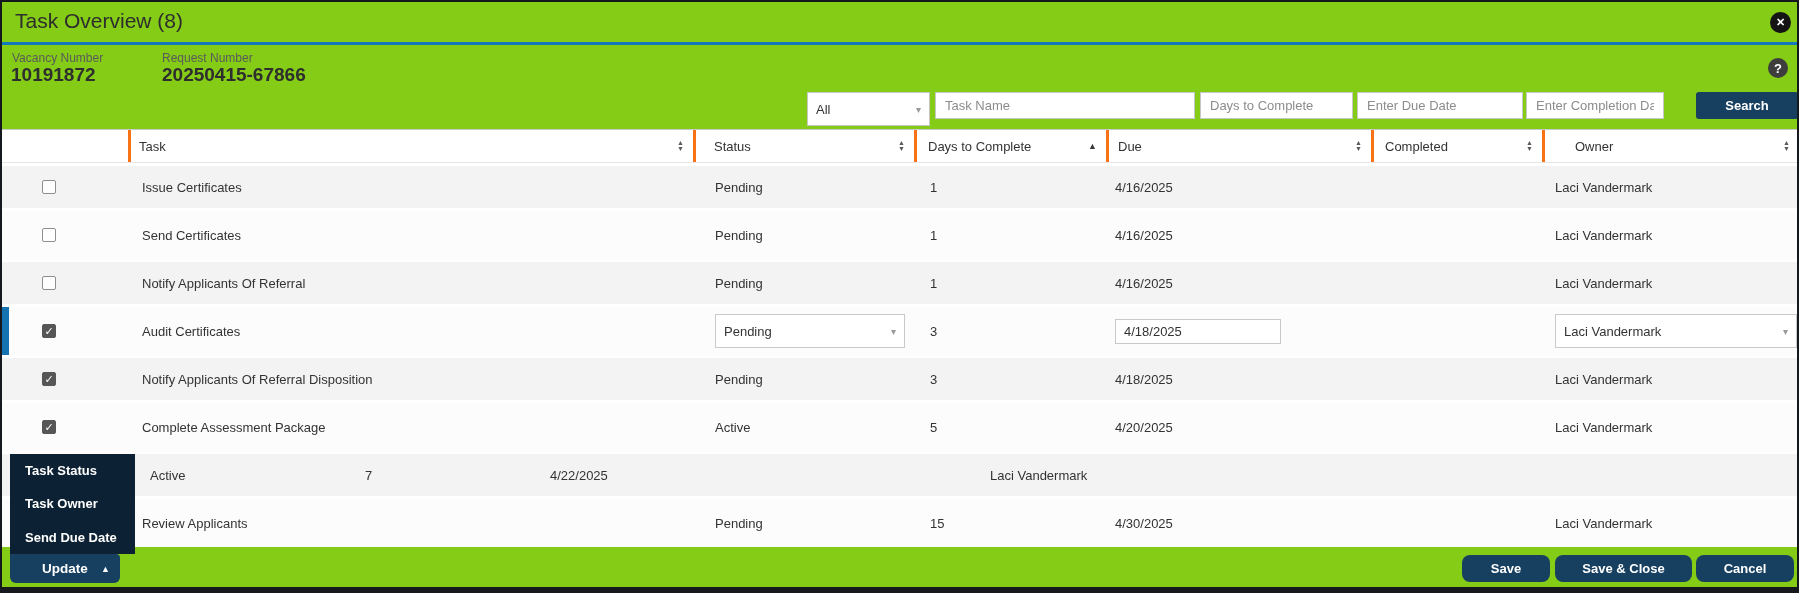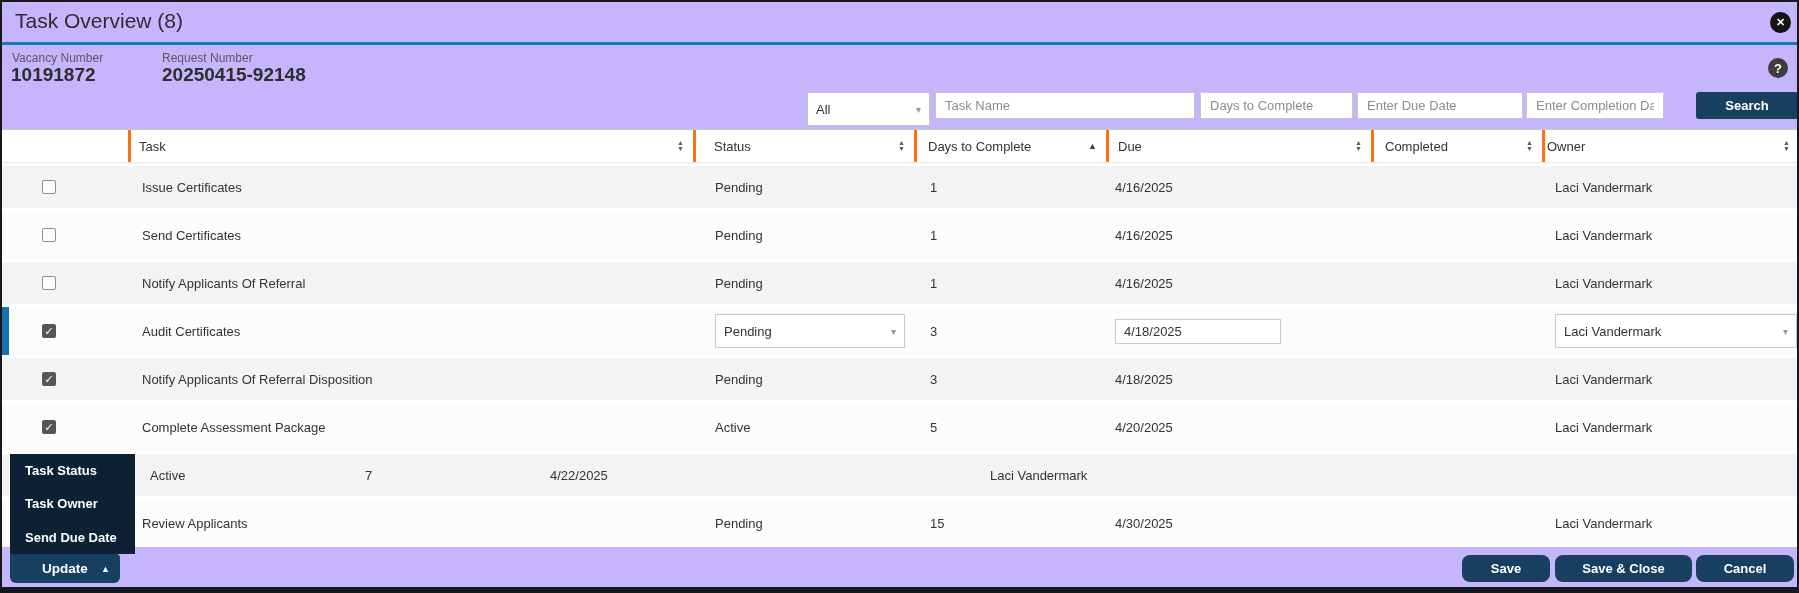--- a/index.html
+++ b/index.html
@@ -1,20 +1,20 @@
 <!DOCTYPE html>
 <html style="--accent-blue: #1478bd; --navy: #163f60; --menu-bg: #0c2133; --selected-bar: #1673b1; --row-stripe: #f3f3f3;"><head>
 <meta charset="utf-8">
 <style>
   * { margin:0; padding:0; box-sizing:border-box; }
   html,body { background:#e9e9e9; }
   body { font-family:"Liberation Sans", sans-serif; }
 
   #app {
-    position:relative; width:1799px; height:593px; background:#c4b5fd;
+    position:relative; width:1799px; height:593px; background:#84cc16;
     border:2px solid #15181c; border-bottom:6px solid #15181c; overflow:hidden;
   }
 
   
   .dialog-title { position:absolute; left:13px; top:7px; font-size:21px; color:#2d2d2d; font-weight:400; }
   .close-icon {
     position:absolute; left:1768px; top:10px; width:21px; height:21px; border-radius:50%;
     background:#141414; color:#fff; font-size:11px; font-weight:bold;
     display:flex; align-items:center; justify-content:center; cursor:pointer;
   }
@@ -58,21 +58,21 @@
   .hcell { display:flex; align-items:center; height:100%; }
   .hcell + .hcell { border-left:3px solid #f97316; }
   .c-check { width:126px; }
   .c-task { width:565px; }
   .c-status { width:221px; }
   .c-days { width:192px; }
   .c-due { width:265px; }
   .c-completed { width:171px; }
   .c-owner { width:257px; }
   .h-task { padding-left:8px; } .h-status { padding-left:18px; } .h-days { padding-left:11px; }
-  .h-due { padding-left:9px; } .h-completed { padding-left:11px; } .h-owner { padding-left:2px; }
+  .h-due { padding-left:9px; } .h-completed { padding-left:11px; } .h-owner { padding-left:30px; }
   .sort { display:flex; flex-direction:column; margin-left:auto; margin-right:9px; color:#5a5a5a; font-size:7px; line-height:6px; cursor:pointer; }
   .sort-asc { margin-left:auto; margin-right:9px; color:#3a3a3a; font-size:9px; cursor:pointer; }
 
   .tbody { position:absolute; left:0; top:161px; width:1797px; }
   .trow { position:relative; display:flex; height:48px; font-size:13px; color:#333; }
   .trow.odd { background:var(--row-stripe,#f3f3f3); border-top:3px solid #fff; border-bottom:3px solid #fff; }
   .trow.even { background:#fcfcfc; }
   .trow.selected::before { content:""; position:absolute; left:0; top:0; bottom:0; width:7px; background:var(--selected-bar,#1673b1); }
   .cell { display:flex; align-items:center; height:100%; }
   .t-task { padding-left:14px; } .t-status { padding-left:22px; } .t-days { padding-left:16px; }
@@ -117,21 +117,21 @@
 
 <div id="app">
 
   <div class="dialog-title">Task Overview (8)</div>
   <div class="close-icon">✕</div>
   <div class="blue-line"></div>
 
   <div class="info-label vacancy-label">Vacancy Number</div>
   <div class="info-value vacancy-value">10191872</div>
   <div class="info-label request-label">Request Number</div>
-  <div class="info-value request-value">20250415-92148</div>
+  <div class="info-value request-value">20250415-67866</div>
   <div class="help-icon">?</div>
 
   <div class="filter-ctrl select all-select">
     <span>All</span>
     <span class="caret">▾</span>
   </div>
   <input class="filter-ctrl task-name-input" placeholder="Task Name" style="">
   <input class="filter-ctrl days-input" placeholder="Days to Complete" style="">
   <input class="filter-ctrl due-filter-input" placeholder="Enter Due Date" style="">
   <input class="filter-ctrl completion-input" placeholder="Enter Completion Date" style="">

